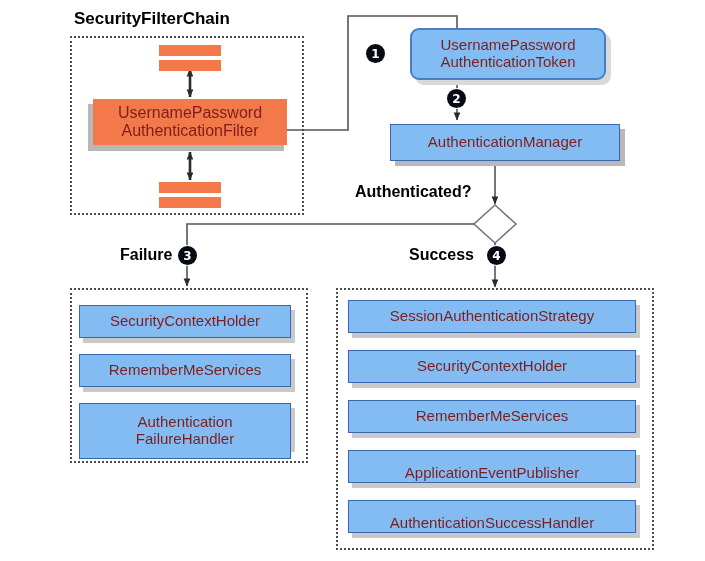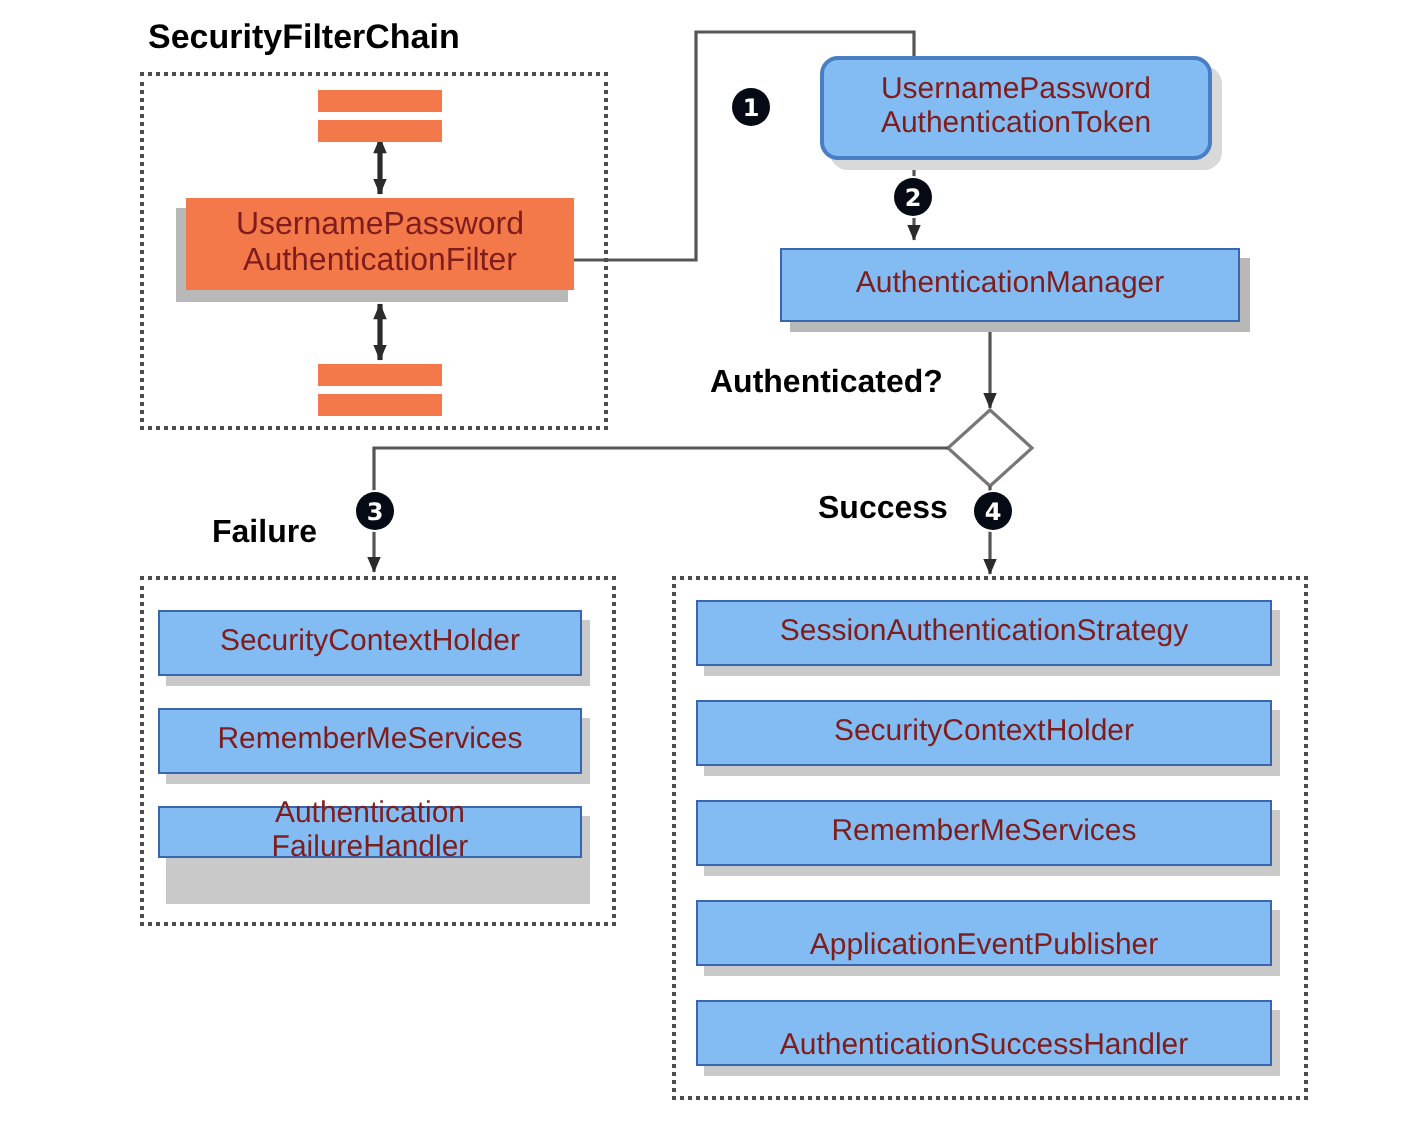--- a/index.html
+++ b/index.html
@@ -182,40 +182,40 @@
   <div class="bullet" style="left:366px; top:44px;">1</div>
   <div class="bullet" style="left:447px; top:89px;">2</div>
 
   <div class="shadow" style="left:395px; top:129px; width:230px; height:37px;"></div>
   <div class="node blue" style="left:390px; top:124px; width:230px; height:37px;">
     <span class="lbl">AuthenticationManager</span>
   </div>
 
   <div class="edge-label" style="left:355px; top:183px;">Authenticated?</div>
 
-  <div class="edge-label" style="left:106px; top:246px;margin-top:12px;">Failure</div>
+  <div class="edge-label" style="left:120px; top:246px;">Failure</div>
   <div class="bullet" style="left:178px; top:246px;">3</div>
 
   <div class="edge-label" style="left:409px; top:246px;">Success</div>
   <div class="bullet" style="left:487px; top:246px;">4</div>
 
   <div class="group" style="left:70px; top:288px; width:238px; height:175px;"></div>
 
   <div class="shadow soft" style="left:83px; top:310px; width:212px; height:33px;"></div>
   <div class="node blue" style="left:79px; top:305px; width:212px; height:33px;">
     <span class="lbl">SecurityContextHolder</span>
   </div>
 
   <div class="shadow soft" style="left:83px; top:359px; width:212px; height:33px;"></div>
   <div class="node blue" style="left:79px; top:354px; width:212px; height:33px;">
     <span class="lbl">RememberMeServices</span>
   </div>
 
   <div class="shadow soft" style="left:83px; top:408px; width:212px; height:44px;"></div>
-  <div class="node blue" style="left:79px; top:403px; width:212px; height:26px;">
+  <div class="node blue" style="left:79px; top:403px; width:212px; height:56px;">
     <span class="lbl">
       <span>Authentication</span><br>
       <span>FailureHandler</span>
     </span>
   </div>
 
   <div class="group" style="left:336px; top:288px; width:318px; height:262px;"></div>
 
   <div class="shadow soft" style="left:352px; top:305px; width:288px; height:33px;"></div>
   <div class="node blue" style="left:348px; top:300px; width:288px; height:33px;">

